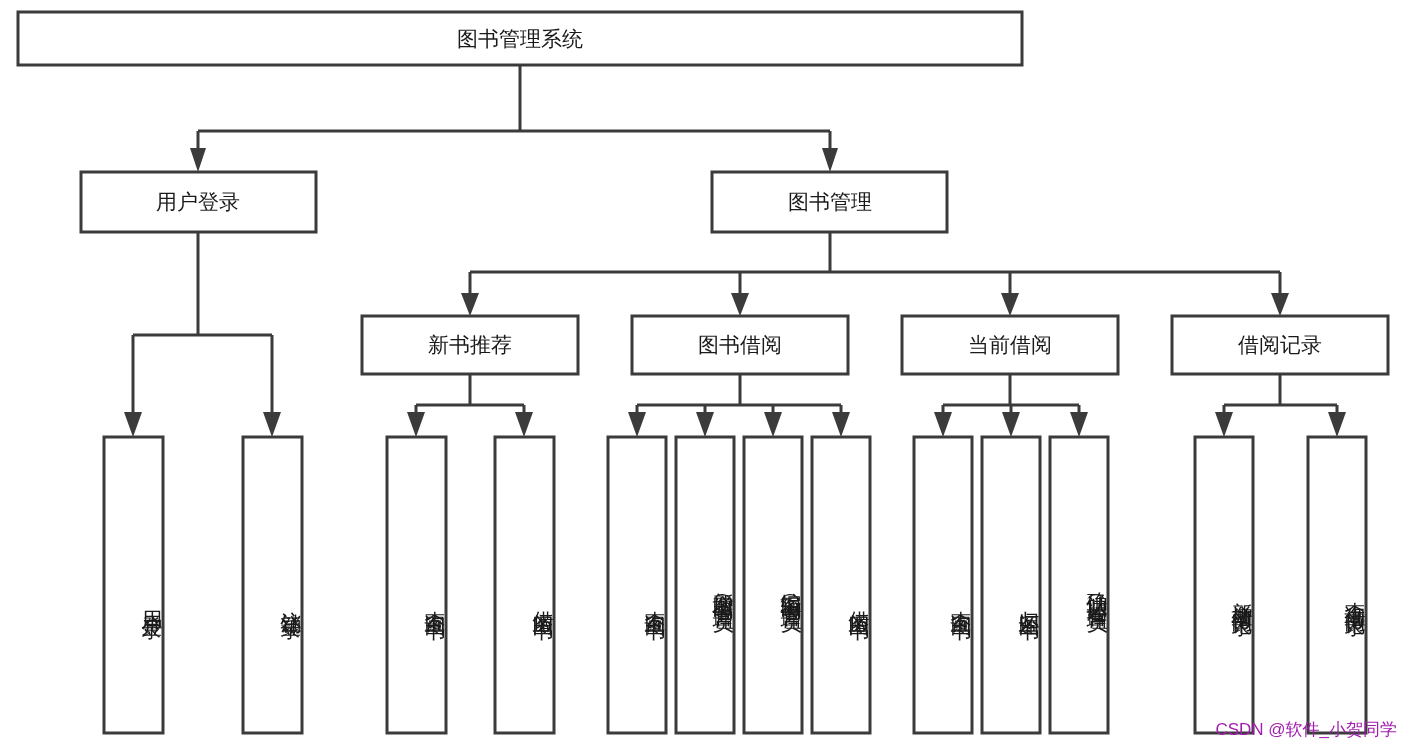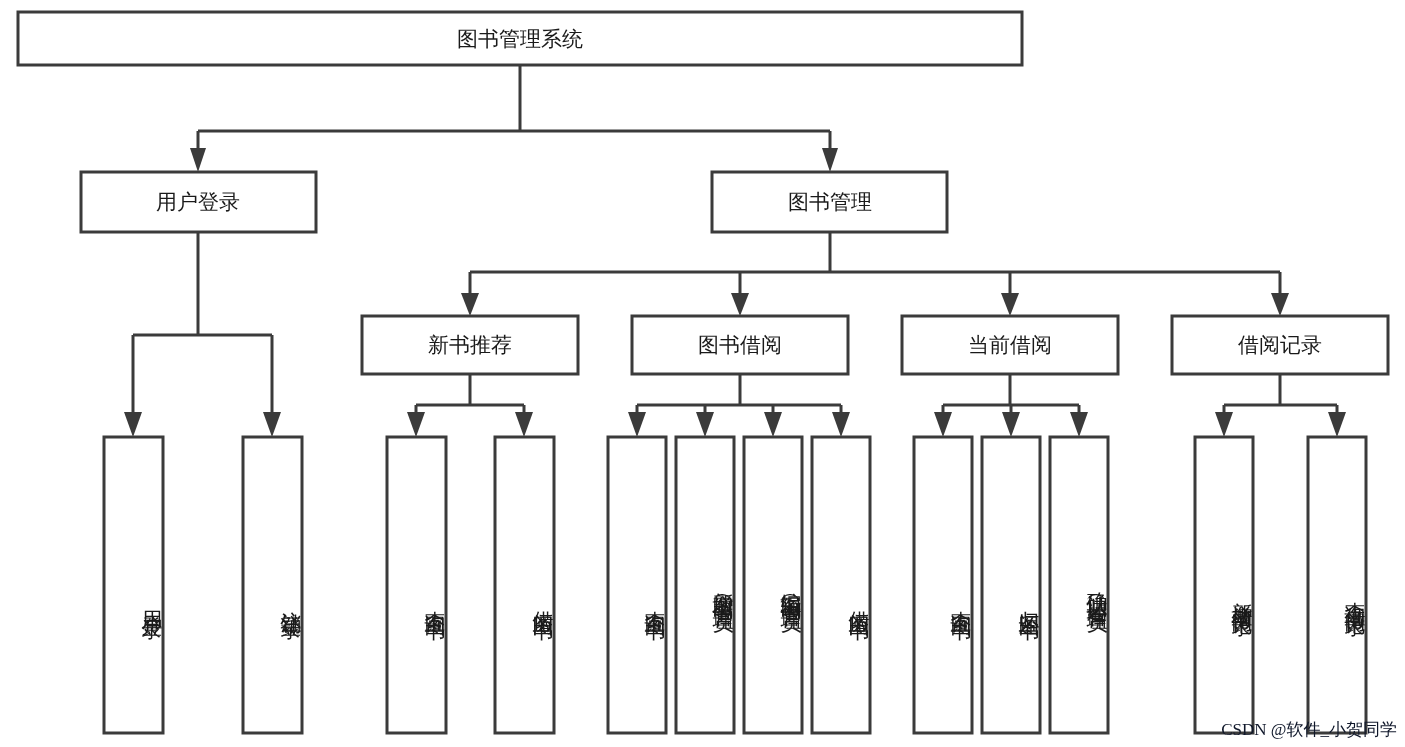--- a/index.html
+++ b/index.html
@@ -61,23 +61,23 @@
     align-items: flex-start;
     justify-content: center;
     height: 100%;
     width: 100%;
     box-sizing: border-box;
   }
   .watermark {
     position: absolute;
     right: 8px;
     bottom: 6px;
-    font-family: Liberation Serif, serif;
+    font-family: Liberation Sans, sans-serif;
     font-size: 17px;
-    color: #0f172a;
+    color: #a21caf;
     white-space: nowrap;
     pointer-events: none;
   }
 </style>
 </head>
 <body>
 
 <svg id="diagram" viewBox="0 0 1405 747" xmlns="http://www.w3.org/2000/svg">
 
   <g>

